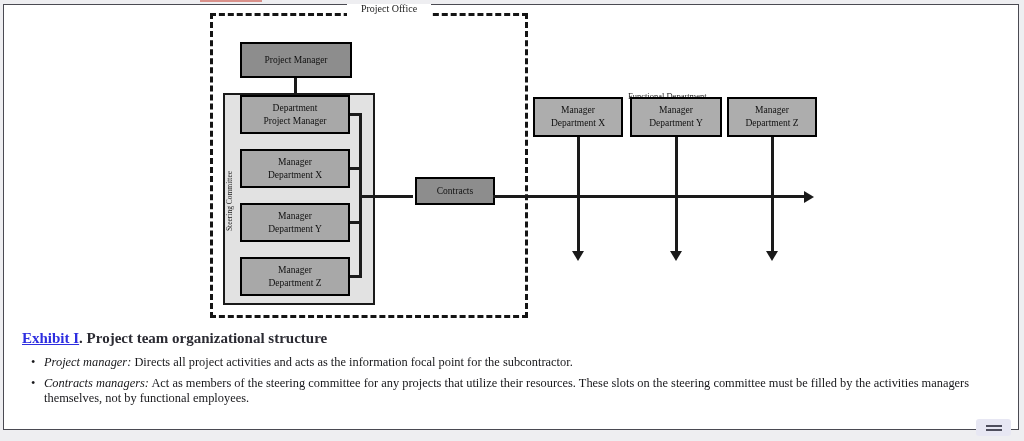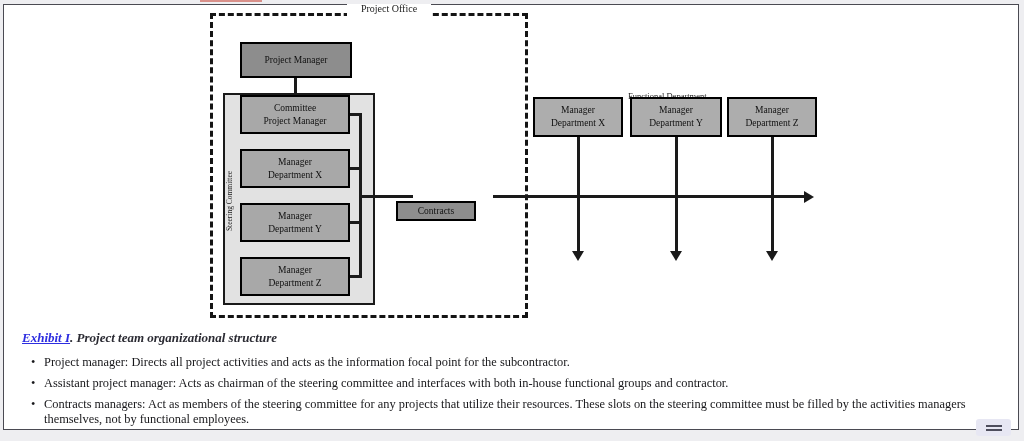--- a/index.html
+++ b/index.html
@@ -37,29 +37,29 @@
   .arrow-down  { position:absolute; width:0; height:0;
                  border-left:6px solid transparent; border-right:6px solid transparent;
                  border-top:10px solid #1a1a1a; }
 
   .fd-label { position:absolute; left:628px; top:82px; width:110px; text-align:left;
               font-size:8.5px; color:#222;margin-top:9px; }
 
   .red-sliver { position:absolute; left:200px; top:0; width:62px; height:2px; background:#d8908a; }
 
   
-  .caption { position:absolute; left:22px; top:330px; font-size:13px; font-weight:bold;
-             font-style:italic; color:#2b2b33; }
+  .caption { position:absolute; left:22px; top:330px; font-size:15px; font-weight:bold;
+             color:#2b2b33; }
   .caption a { color:#2d2de0; text-decoration:underline; cursor:pointer; }
 
   .bullets { position:absolute; left:30px; top:355px; width:952px; font-size:12.4px;
              color:#17171a; line-height:15px; list-style:none; }
   .bullets li { position:relative; padding-left:14px; margin-bottom:6px; }
   .bullets li::before { content:"\2022"; position:absolute; left:1px; top:0; }
-  .lead { }
+  .lead { font-style:italic; }
 
   
   .menu-btn { position:absolute; left:976px; top:419px; width:35px; height:17px;
               background:#e7e7f3; border-radius:3px; display:flex; flex-direction:column;
               align-items:center; justify-content:center; gap:2px; cursor:pointer; z-index:6; }
   .menu-btn .bar { width:16px; height:2px; background:#4d4d5c; }
 </style>
 </head>
 <body>
 
@@ -73,21 +73,21 @@
 
   <div class="gbox dark" style="left:240px; top:42px; width:112px; height:36px;">
     <span>Project Manager</span>
   </div>
   <div class="line" style="left:294px; top:78px; width:3px; height:16px;"></div>
 
   <div class="panel"></div>
   <div class="vlabel">Steering Committee</div>
 
   <div class="gbox mid" style="left:240px; top:95px; width:110px; height:39px;">
-    <span>Committee</span>
+    <span>Department</span>
     <span>Project Manager</span>
   </div>
   <div class="gbox mid" style="left:240px; top:149px; width:110px; height:39px;">
     <span>Manager</span>
     <span>Department X</span>
   </div>
   <div class="gbox mid" style="left:240px; top:203px; width:110px; height:39px;">
     <span>Manager</span>
     <span>Department Y</span>
   </div>
@@ -97,21 +97,21 @@
   </div>
 
   <div class="line" style="left:350px; top:113px; width:12px; height:3px;"></div>
   <div class="line" style="left:350px; top:167px; width:12px; height:3px;"></div>
   <div class="line" style="left:350px; top:221px; width:12px; height:3px;"></div>
   <div class="line" style="left:350px; top:275px; width:12px; height:3px;"></div>
   <div class="line" style="left:359px; top:113px; width:3px; height:165px;"></div>
 
   <div class="line" style="left:360px; top:195px; width:53px; height:3px;"></div>
 
-  <div class="gbox dark" style="left:396px; top:177px; width:80px; height:20px;margin-top:24px;">
+  <div class="gbox dark" style="left:415px; top:177px; width:80px; height:28px;">
     <span>Contracts</span>
   </div>
 
   <div class="line" style="left:493px; top:195px; width:312px; height:3px;"></div>
   <div class="arrow-right" style="left:804px; top:190.5px;"></div>
 
   <div class="fd-label">Functional Department</div>
 
   <div class="gbox fdept" style="left:533px; top:97px; width:90px; height:40px;">
     <span>Manager</span>
@@ -135,23 +135,20 @@
 
   <div class="caption">
     <a>Exhibit I</a><span>. Project team organizational structure</span>
   </div>
 
   <ul class="bullets">
     <li>
       <span class="lead">Project manager:</span><span> Directs all project activities and acts as the information focal point for the subcontractor.</span>
     </li>
     <li>
-      <span class="lead">Assistant project manager:</span><span> Acts as chairman of the steering committee and interfaces with both in-house functional groups and contractor.</span>
-    </li>
-    <li>
       <span class="lead">Contracts managers:</span><span> Act as members of the steering committee for any projects that utilize their resources. These slots on the steering committee must be filled by the activities managers themselves, not by functional employees.</span>
     </li>
   </ul>
 
   <div class="menu-btn">
     <span class="bar"></span>
     <span class="bar"></span>
   </div>
 
 </div>

